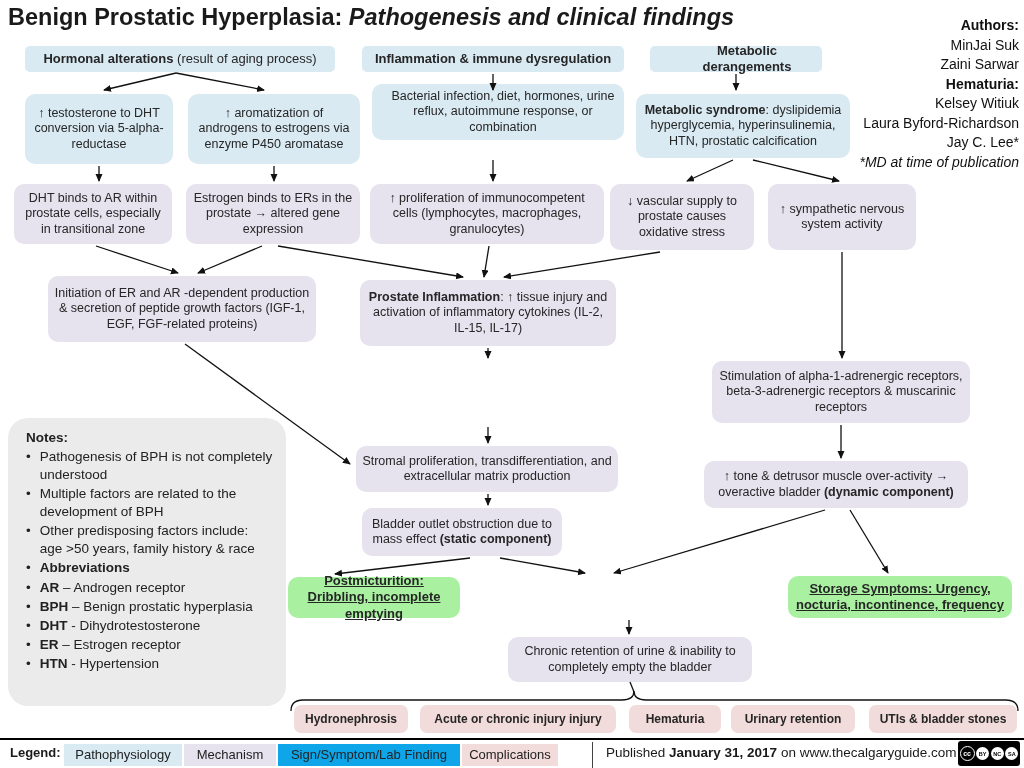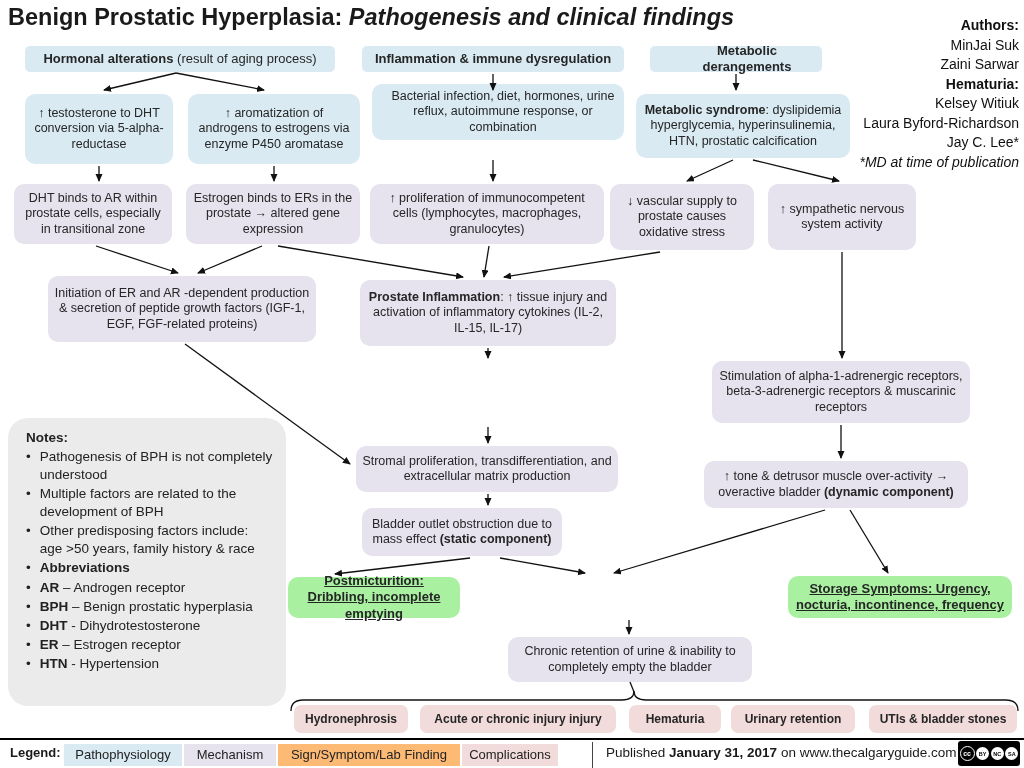--- a/index.html
+++ b/index.html
@@ -27,21 +27,21 @@
   .notes .blt{flex:0 0 auto;}
   .notes .txt{flex:1;}
   svg.overlay{position:absolute;left:0;top:0;pointer-events:none;}
   .ar{stroke:#111;stroke-width:1.3;marker-end:url(#ah);}
   .ln{stroke:#111;stroke-width:1.3;fill:none;}
   .legend{position:absolute;left:0;top:738px;width:1024px;height:30px;border-top:2px solid #000;background:#fff;}
   .legend .lab{position:absolute;left:10px;top:5px;font-size:13px;font-weight:bold;}
   .sw{position:absolute;top:4px;height:22px;line-height:22px;text-align:center;font-size:13px;color:#222;}
   .sw0{left:64px;width:118px;background:#d9eaf3;}
   .sw1{left:184px;width:92px;background:#e6e2ee;}
-  .sw2{left:278px;width:182px;background:#fdba74;}
+  .sw2{left:278px;width:182px;background:#0ea5e9;}
   .sw3{left:462px;width:96px;background:#f2dcdb;}
   .vdiv{position:absolute;left:592px;top:2px;width:1px;height:26px;background:#444;}
   .pub{position:absolute;left:606px;top:5px;font-size:13.5px;white-space:nowrap;}
   .ccbadge{position:absolute;left:958px;top:741px;width:62px;height:25px;background:#000;border-radius:3px;
            display:flex;align-items:center;justify-content:space-evenly;}
   .cc0{width:15px;height:15px;border:1.6px solid #fff;border-radius:50%;color:#fff;font-size:7px;font-weight:bold;
        display:flex;align-items:center;justify-content:center;box-sizing:border-box;}
   .ccs{width:13px;height:13px;background:#fff;border-radius:50%;color:#000;font-size:5.5px;font-weight:bold;
        display:flex;align-items:center;justify-content:center;}
 </style>

